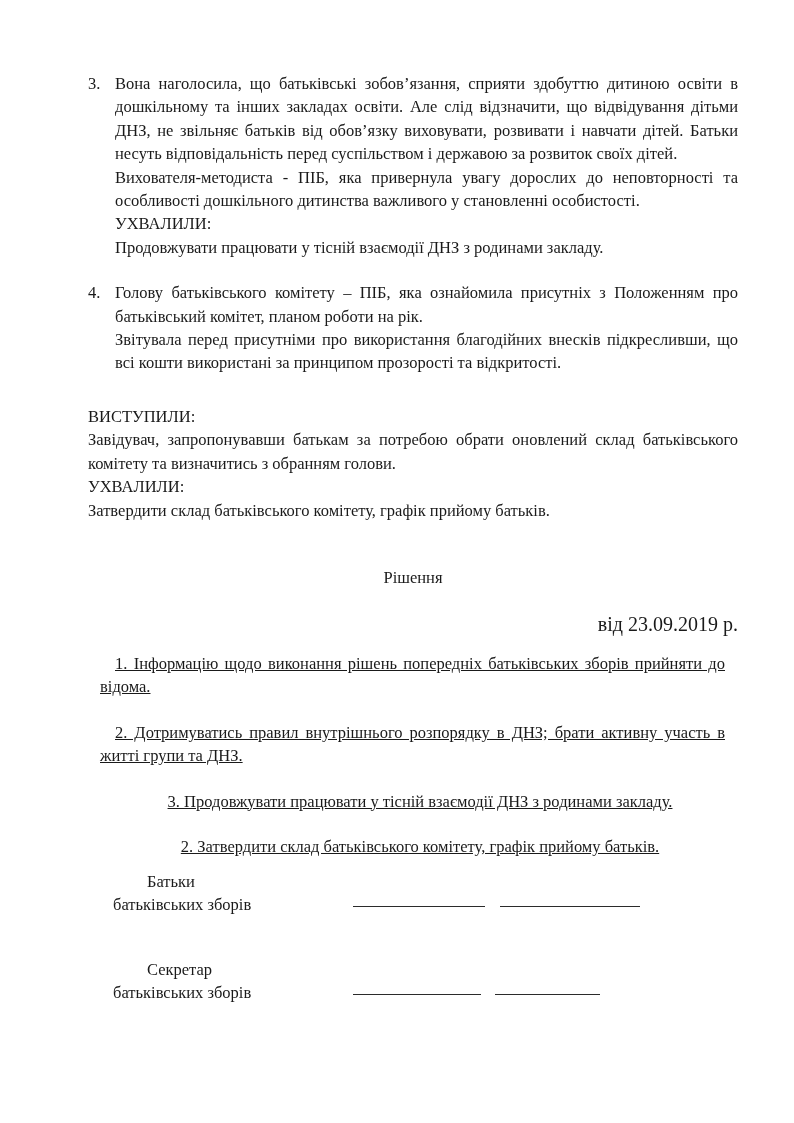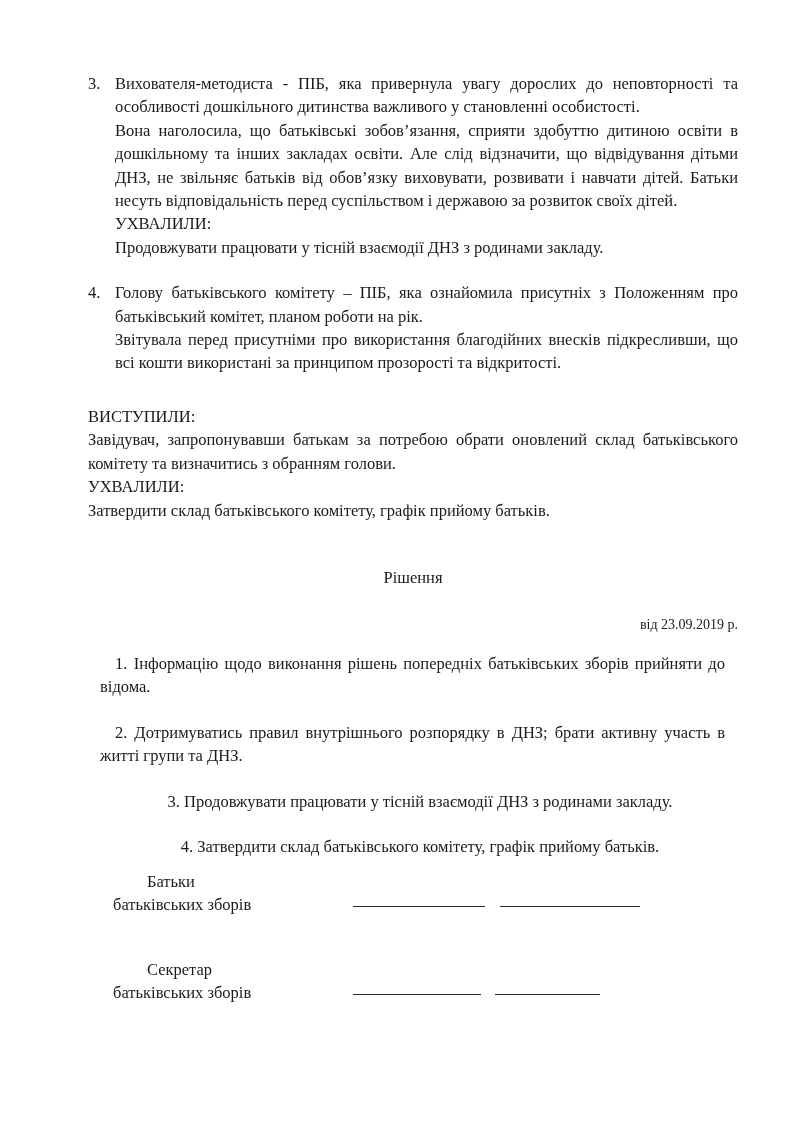--- a/index.html
+++ b/index.html
@@ -75,38 +75,39 @@
     line-height: 23.4px;
   }
   .decision-head .line2 { white-space: nowrap; }
 
   .decision-date {
     position: absolute;
     left: 88px;
     top: 613px;
     width: 650px;
     text-align: right;
-    font-size: 14px;
+    font-size: 20px;
     line-height: 23.4px;
   }
 
   
   .res-list {
     position: absolute;
     left: 100px;
     top: 652px;
     width: 638px;
   }
   p.res-item {
     margin: 0 13px 22px 0;
     font-size: 16.5px;
     line-height: 23.4px;
     text-align: justify;
     text-justify: inter-word;
     text-indent: 15px;
+    text-decoration: underline;
   }
   p.res-item.left { text-align: center; }
   p.res-item:last-child { margin-bottom: 0; }
 
   
   .sig-block {
     position: absolute;
     left: 113px;
     top: 870px;
     width: 625px;
@@ -146,22 +147,22 @@
 </style>
 </head>
 <body>
 
 <div class="page">
 
   <div class="body-col">
 
     <div class="num-item">
       <span class="marker">3.</span>
+      <p class="para">Вона наголосила, що батьківські зобов’язання, сприяти здобуттю дитиною освіти в дошкільному та інших закладах освіти. Але слід відзначити, що відвідування дітьми ДНЗ, не звільняє батьків від обов’язку виховувати, розвивати і навчати дітей. Батьки несуть відповідальність перед суспільством і державою за розвиток своїх дітей.</p>
       <p class="para">Вихователя-методиста - ПІБ, яка привернула увагу дорослих до неповторності та особливості дошкільного дитинства важливого у становленні особистості.</p>
-      <p class="para">Вона наголосила, що батьківські зобов’язання, сприяти здобуттю дитиною освіти в дошкільному та інших закладах освіти. Але слід відзначити, що відвідування дітьми ДНЗ, не звільняє батьків від обов’язку виховувати, розвивати і навчати дітей. Батьки несуть відповідальність перед суспільством і державою за розвиток своїх дітей.</p>
       <p class="para left">УХВАЛИЛИ:</p>
       <p class="para left">Продовжувати працювати у тісній взаємодії ДНЗ з родинами закладу.</p>
     </div>
 
     <div class="gap-md"></div>
 
     <div class="num-item">
       <span class="marker">4.</span>
       <p class="para">Голову батьківського комітету – ПІБ, яка ознайомила присутніх з Положенням про батьківський комітет, планом роботи на рік.</p>
       <p class="para">Звітувала перед присутніми про використання благодійних внесків підкресливши, що  всі кошти використані за принципом прозорості та відкритості.</p>
@@ -181,21 +182,21 @@
   <div class="decision-head">
     <div>Рішення</div>
   </div>
 
   <div class="decision-date">від 23.09.2019 р.</div>
 
   <div class="res-list">
     <p class="res-item">1. Інформацію щодо виконання рішень попередніх батьківських зборів прийняти до відома.</p>
     <p class="res-item">2. Дотримуватись правил внутрішнього розпорядку в ДНЗ; брати активну участь в житті групи та ДНЗ.</p>
     <p class="res-item left">3. Продовжувати працювати у тісній взаємодії ДНЗ з родинами закладу.</p>
-    <p class="res-item left">4. Затвердити склад батьківського комітету, графік прийому батьків.</p>
+    <p class="res-item left">2. Затвердити склад батьківського комітету, графік прийому батьків.</p>
   </div>
 
   <div class="sig-block">
 
     <div class="sig-row chair">
       <div class="sig-role">Батьки</div>
       <div class="sig-who">батьківських зборів</div>
       <div class="sig-lines">
         <div class="sig-line l1"></div>
         <div class="sig-line l2"></div>

